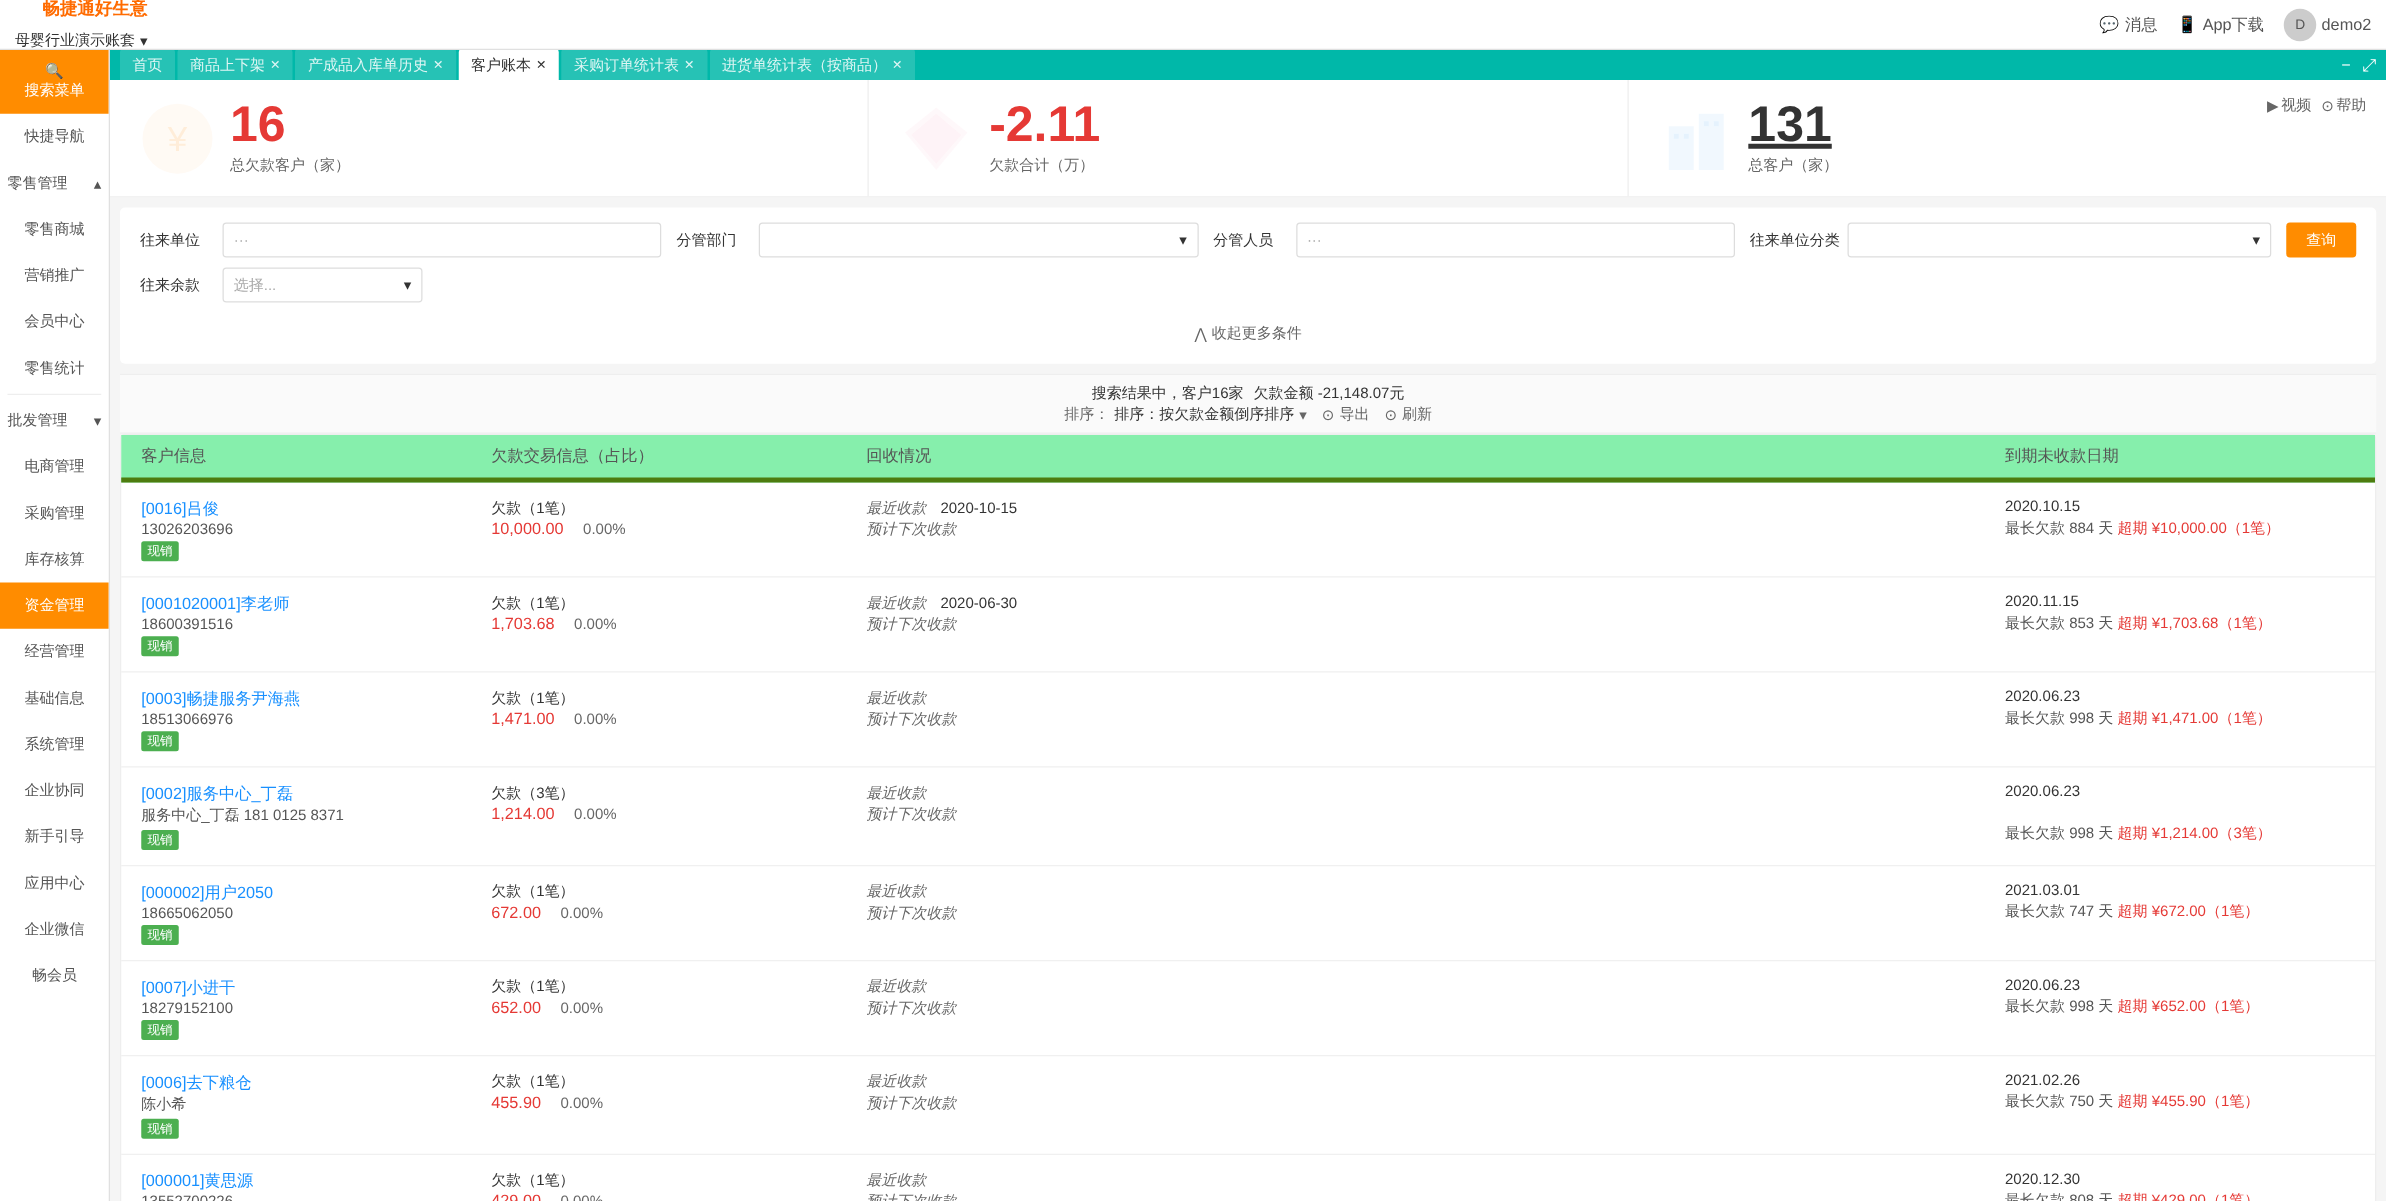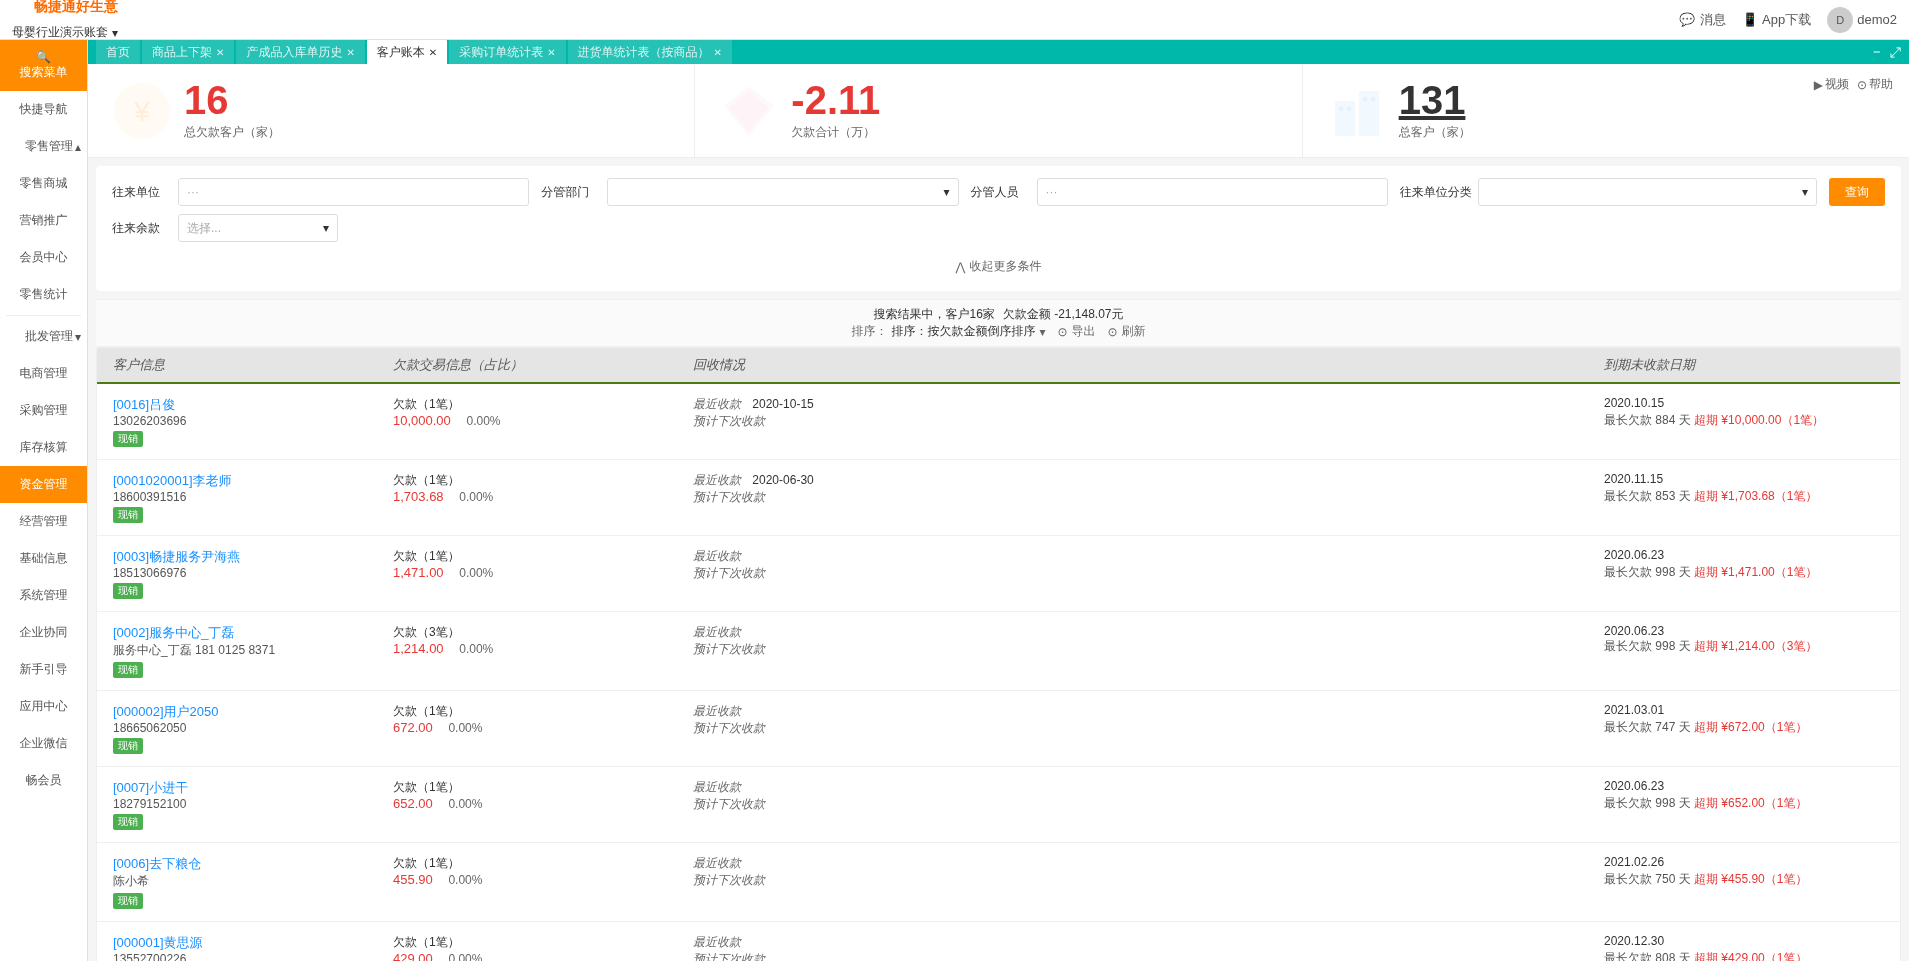--- a/index.html
+++ b/index.html
@@ -19,21 +19,21 @@
     .avatar { width: 26px; height: 26px; border-radius: 50%; background: #ccc; display: flex; align-items: center; justify-content: center; font-size: 11px; }
 
     
     .layout { display: flex; height: calc(100vh - 40px); }
 
     
     .sidebar { width: 88px; background: #fff; border-right: 1px solid #e0e0e0; display: flex; flex-direction: column; overflow-y: auto; }
     .sidebar-search { background: #ff8c00; color: #fff; padding: 10px 6px; text-align: center; font-size: 12px; cursor: pointer; }
     .sidebar-item { padding: 10px 6px; text-align: center; font-size: 12px; color: #555; cursor: pointer; }
     .sidebar-item.active { background: #ff8c00; color: #fff; }
-    .sidebar-item.has-arrow { display: flex; align-items: center; justify-content: flex-end; gap: 2px; }
+    .sidebar-item.has-arrow { display: flex; align-items: center; justify-content: space-between; gap: 18px; }
     .divider { height: 1px; background: #eee; margin: 2px 6px; }
 
     
     .main { flex: 1; display: flex; flex-direction: column; overflow: hidden; }
 
     
     .tab-bar {
       background: #00b8a9; display: flex; align-items: center;
       height: 24px; padding: 0 8px; gap: 2px; flex-shrink: 0;
     }
@@ -73,21 +73,21 @@
     .collapse-btn { display: flex; align-items: center; justify-content: center; gap: 4px; color: #666; font-size: 12px; cursor: pointer; padding: 4px; }
 
     
     .results-bar { display: flex; align-items: center; justify-content: space-between; padding: 6px 16px; background: #fafafa; border-top: 1px solid #eee; border-bottom: 1px solid #eee; margin: 0 8px; font-size: 12px; color: #333; flex-direction: column; }
     .results-bar-left { display: flex; gap: 8px; }
     .results-bar-right { display: flex; align-items: center; gap: 12px; color: #666; cursor: pointer; }
     .results-bar-right span { display: flex; align-items: center; gap: 4px; }
 
     
     .table-container { margin: 0 8px 8px 8px; background: #fff; border-radius: 4px; border: 1px solid #eee; }
-    .table-header { display: grid; grid-template-columns: 280px 300px 1fr 280px; padding: 8px 16px; background: #e5e5e5; border-bottom: 2px solid #4d7c0f; font-size: 13px; font-weight: 500; color: #555; font-style: italic; }
+    .table-header { display: grid; grid-template-columns: 280px 300px 1fr 280px; padding: 8px 16px; background: #86efac; border-bottom: 4px solid #4d7c0f; font-size: 13px; font-weight: 500; color: #555; }
     .table-row { display: grid; grid-template-columns: 280px 300px 1fr 280px; padding: 12px 16px; border-bottom: 1px solid #f0f0f0; align-items: start; }
     .table-row:last-child { border-bottom: none; }
 
     .customer-name { color: #1890ff; cursor: pointer; font-size: 13px; }
     .customer-phone { color: #555; font-size: 12px; }
     .customer-tag { display: inline-block; background: #4caf50; color: #fff; font-size: 10px; padding: 1px 5px; border-radius: 2px; margin-top: 3px; }
 
     .debt-amount { color: #e53935; font-size: 13px; }
     .debt-count { color: #333; font-size: 12px; }
     .debt-percent { color: #666; font-size: 12px; }
@@ -466,21 +466,21 @@
       <div class="payment-info">
         <span class="payment-label">最近收款</span>
         <span style="margin-left:8px;"></span>
       </div>
       <div class="payment-info">
         <span class="payment-label">预计下次收款</span>
       </div>
     </div>
     <div>
       <div class="overdue-date">2020.06.23</div>
-      <div style="font-size:12px;color:#555;margin-top:0;">
+      <div style="font-size:12px;color:#555;margin-top:18px;">
         最长欠款 998 天 
         <span class="overdue-days">超期 ¥1,214.00（3笔）</span>
       </div>
     </div>
   </div>
             <div class="table-row">
     <div>
       <div class="customer-name">[000002]用户2050</div>
       <div class="customer-phone">18665062050</div>
       <span class="customer-tag">现销</span>

